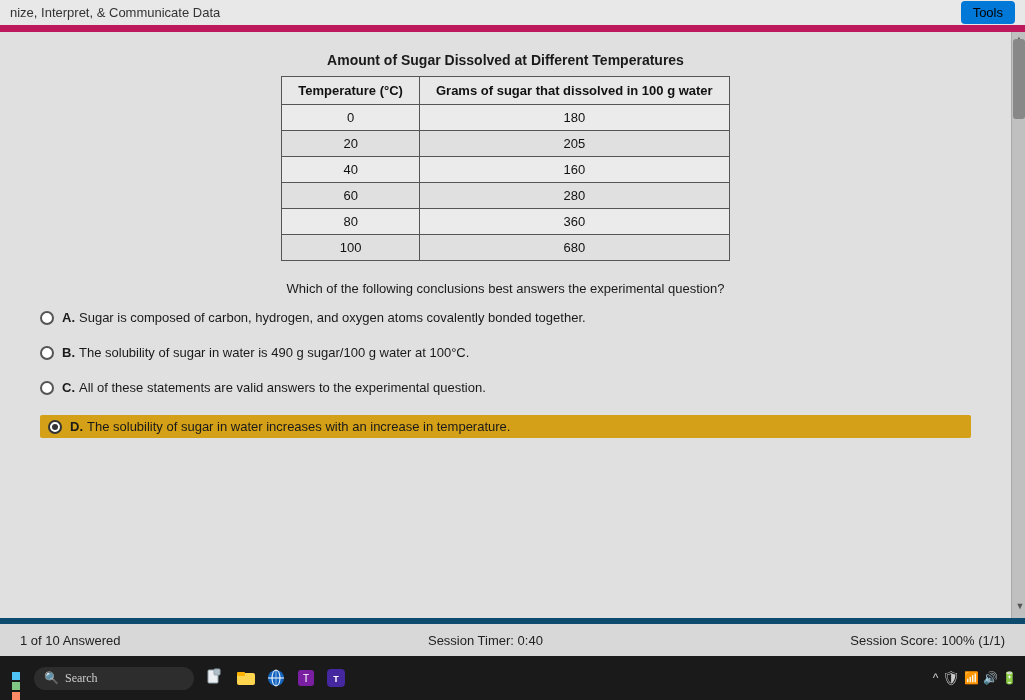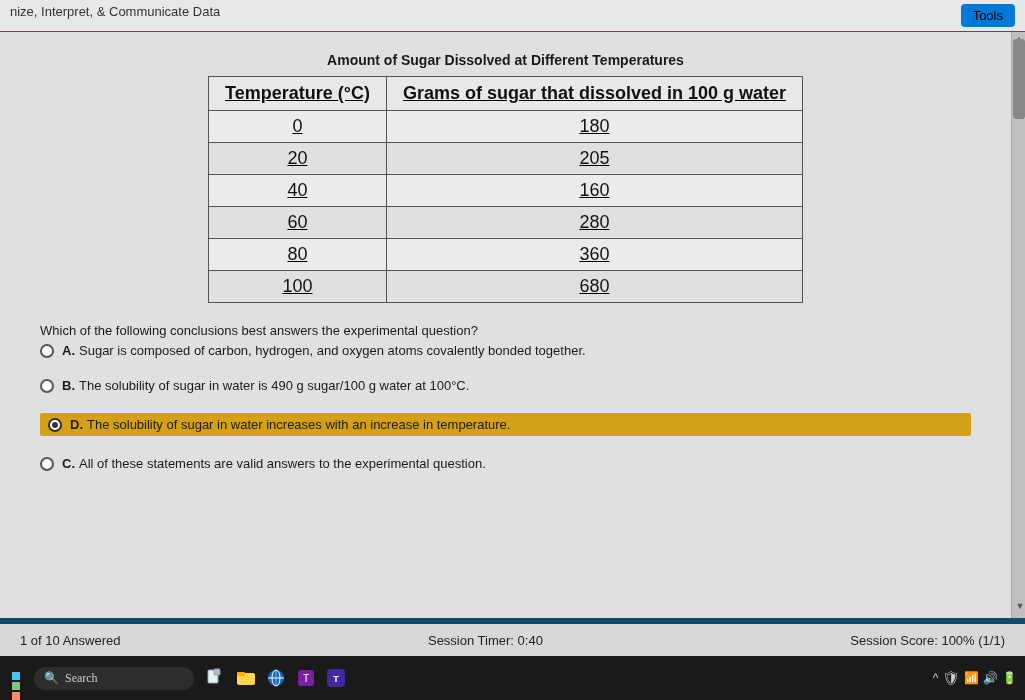--- a/index.html
+++ b/index.html
@@ -17,23 +17,24 @@
       height: 700px;
       display: flex;
       flex-direction: column;
       background: #d4d4d4;
     }
 
     
     .top-bar {
       display: flex;
       justify-content: space-between;
+      align-items: center;
       background: #e8e8e8;
       padding: 4px 10px;
-      border-bottom: 1px solid #be185d;
+      border-bottom: 7px solid #be185d;
       height: 32px;
     }
 
     .top-bar-title {
       font-size: 13px;
       color: #333;
       font-weight: normal;
     }
 
     .tools-button {
@@ -86,22 +87,21 @@
       font-size: 14px;
       font-weight: bold;
       color: #1a1a1a;
       margin-bottom: 8px;
     }
 
     .data-table {
       margin: 0 auto 20px auto;
       border-collapse: collapse;
       border: 1px solid #555;
-      font-size: 18px;
-      text-decoration: underline;
+      font-size: 13px;
     }
 
     .data-table th {
       border: 1px solid #555;
       padding: 6px 16px;
       text-align: center;
       background: #e8e8e8;
       font-weight: bold;
       color: #111;
     }
@@ -115,21 +115,22 @@
     }
 
     .data-table tr:nth-child(even) td {
       background: #e0e0e0;
     }
 
     
     .question-text {
       font-size: 13px;
       color: #1a1a1a;
-      margin-bottom: 5px;
+      margin-bottom: 14px;
+      text-align: center;
     }
 
     
     .answer-options {
       display: flex;
       flex-direction: column;
       gap: 20px;
     }
 
     .answer-option {
@@ -343,29 +344,29 @@
 
       <div class="answer-options" id="answer-options">
       <div class="answer-option">
             <div class="radio-circle"></div>
             <span><span class="option-label">A.</span><span>Sugar is composed of carbon, hydrogen, and oxygen atoms covalently bonded together.</span></span>
           </div>
           <div class="answer-option">
             <div class="radio-circle"></div>
             <span><span class="option-label">B.</span><span>The solubility of sugar in water is 490 g sugar/100 g water at 100°C.</span></span>
           </div>
+          <div class="answer-option">
+            <div class="radio-circle"></div>
+            <span><span class="option-label">C.</span><span>All of these statements are valid answers to the experimental question.</span></span>
+          </div>
           <div class="answer-option highlighted">
             <div class="radio-circle selected">
               <div class="radio-inner"></div>
             </div>
             <span><span class="option-label">D.</span><span>The solubility of sugar in water increases with an increase in temperature.</span></span>
-          </div>
-          <div class="answer-option">
-            <div class="radio-circle"></div>
-            <span><span class="option-label">C.</span><span>All of these statements are valid answers to the experimental question.</span></span>
           </div>
         </div>
 
     </div>
 
     <div class="scrollbar">
       <div class="scroll-arrow">▲</div>
       <div class="scrollbar-thumb"></div>
       <div class="scroll-arrow" style="position:absolute;bottom:5px;left:1px;">▼</div>
     </div>

